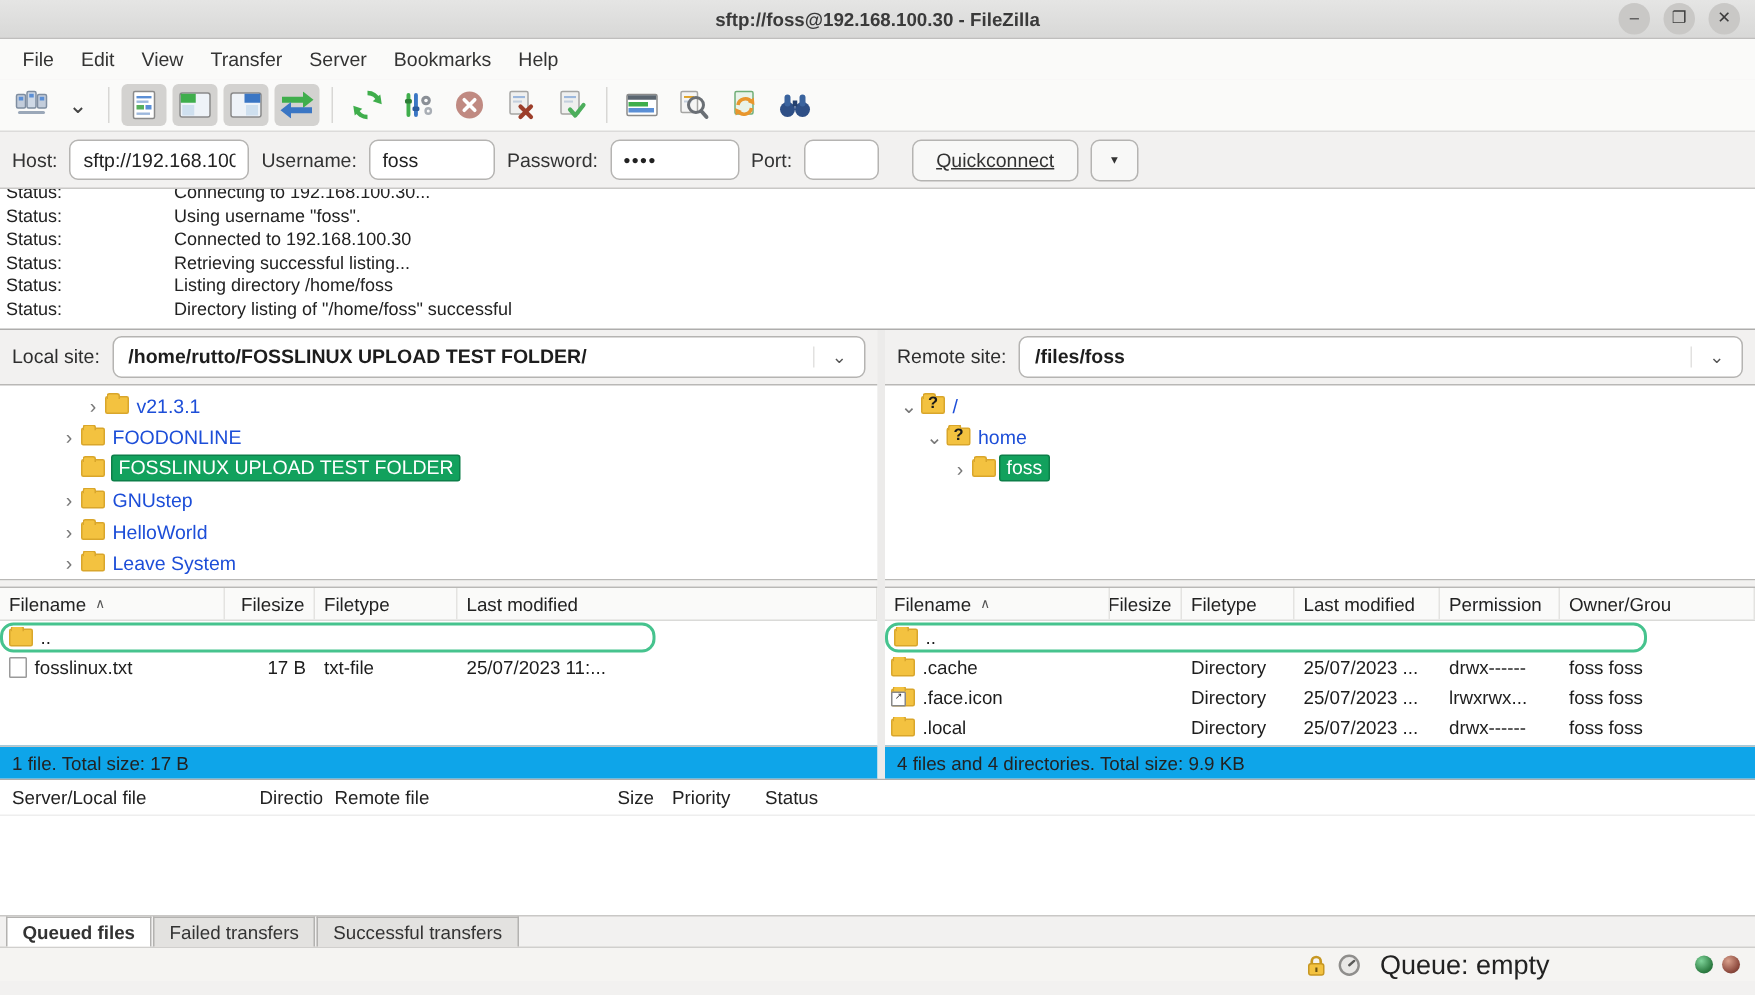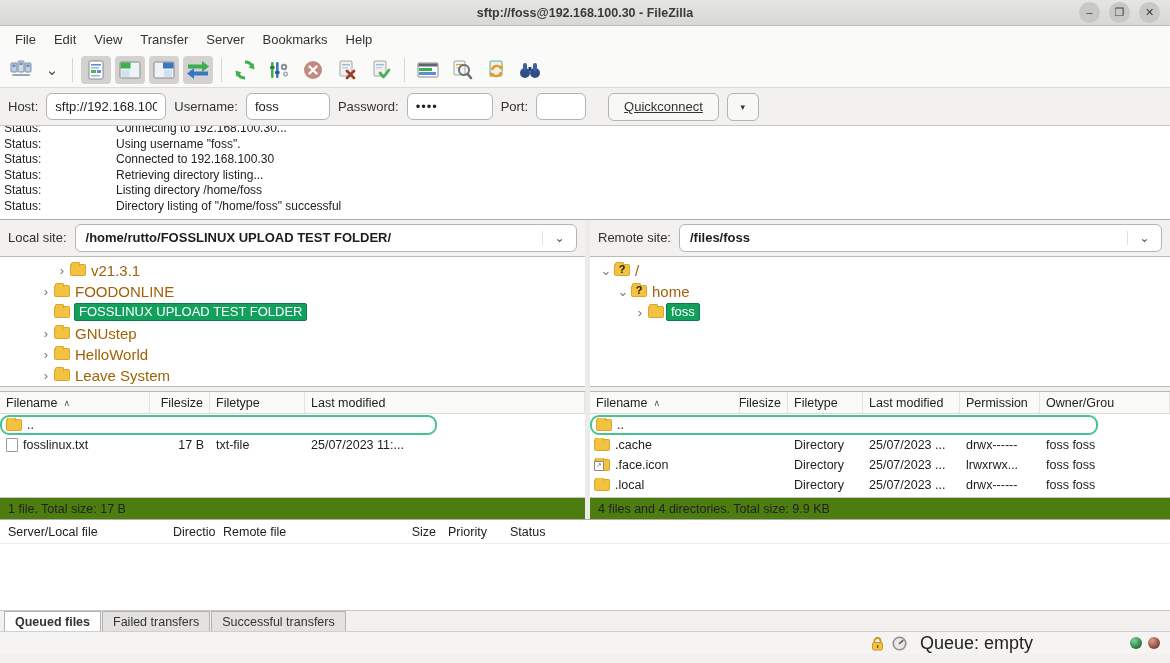--- a/index.html
+++ b/index.html
@@ -54,21 +54,21 @@
   .site-combo { flex:1; height:28px; border:1px solid #b5b4b2; border-radius:6px; background:#fff;
                 display:flex; align-items:center; }
   .site-combo .path { flex:1; padding:0 10px; font-weight:bold; font-size:13px; color:#1d1d1d; white-space:nowrap; overflow:hidden; }
   .site-combo .combo-arrow { width:34px; text-align:center; color:#555; font-size:12px; border-left:1px solid #e2e1e0; }
 
   .tree { height:132px; background:#fff; border-top:1px solid #b9b8b6; border-bottom:1px solid #b9b8b6; overflow:hidden; padding-top:3px; }
   .tree-row { height:21px; display:flex; align-items:center; }
   .expander { width:16px; flex:none; text-align:center; color:#777; font-size:13px; line-height:1; }
   .tr-d1 { padding-left:38px; } .tr-d2 { padding-left:54px; }
   .rtr-d0 { padding-left:8px; } .rtr-d1 { padding-left:25px; } .rtr-d2 { padding-left:42px; }
-  .tree-label { margin-left:5px; font-size:15px; color:#a16207; white-space:nowrap; }
+  .tree-label { margin-left:5px; font-size:13px; color:#1d4ed8; white-space:nowrap; }
   .tree-sel { background:#12a15d; border:1px solid #0c7f49; border-radius:2px; color:#fff; padding:0 4px 1px 4px; margin-left:4px; }
   .tree-sel .tree-label-in { color:#fff; }
 
   
   .folder { position:relative; width:16px; height:12px; flex:none; background:#f3c240; border:1px solid #d9a62b; border-radius:1.5px; }
   .folder::before { content:""; position:absolute; top:-3px; left:0; width:7px; height:3px; background:#f3c240;
                     border:1px solid #d9a62b; border-bottom:none; border-radius:2px 2px 0 0; }
   .folder.q::after { content:"?"; position:absolute; top:-2px; left:0; right:0; text-align:center; font-size:11px; font-weight:bold; color:#1a1a1a; }
   .folder.link::after { content:"\2197"; position:absolute; left:-1px; bottom:-1px; width:8px; height:8px; background:#fff;
                         border:1px solid #888; font-size:6px; line-height:7px; text-align:center; color:#333; border-radius:1px; }
@@ -86,21 +86,21 @@
   .grid-r { grid-template-columns:150px 48px 75px 97px 80px 1fr; }
   .fl-rows-l { height:83px; overflow:hidden; padding-top:1px; }
   .fl-rows-r { height:83px; overflow:hidden; padding-top:1px; }
   .frow { height:20px; display:grid; align-items:center; font-size:12.5px; color:#1d1d1d; }
   .fcell { padding:0 6px; white-space:nowrap; overflow:hidden; }
   .fcell.r { text-align:right; }
   .fcell.name { display:flex; align-items:center; gap:5px; padding-left:4px; }
   .cursor-row { border:2px solid #46c38e; border-radius:9px; }
   .cursor-row.w-l { width:437px; } .cursor-row.w-r { width:508px; }
 
-  .pane-status { height:22px; background:#4d7c0f; border-top:1px solid #c6c5c3; display:flex; align-items:center;
+  .pane-status { height:22px; background:#0ea5e9; border-top:1px solid #c6c5c3; display:flex; align-items:center;
                  padding:0 8px; font-size:12.5px; color:#222; }
 
   
   .queue { height:91px; background:#fff; border-top:1px solid #aeadac; }
   .q-header { height:24px; display:grid; grid-template-columns:165px 50px 180px 45px 62px 1fr; align-items:center;
               font-size:12.5px; color:#222; border-bottom:1px solid #eee; }
   .q-header .hcell { padding:0 8px; white-space:nowrap; overflow:hidden; }
   .q-header .hcell.r { text-align:right; padding-right:4px; }
 
   
@@ -322,21 +322,21 @@
   <div class="log-row">
     <span class="log-label">Status:</span>
     <span class="log-msg">Using username "foss".</span>
   </div>
   <div class="log-row">
     <span class="log-label">Status:</span>
     <span class="log-msg">Connected to 192.168.100.30</span>
   </div>
   <div class="log-row">
     <span class="log-label">Status:</span>
-    <span class="log-msg">Retrieving directory listing...</span>
+    <span class="log-msg">Retrieving successful listing...</span>
   </div>
   <div class="log-row">
     <span class="log-label">Status:</span>
     <span class="log-msg">Listing directory /home/foss</span>
   </div>
   <div class="log-row">
     <span class="log-label">Status:</span>
     <span class="log-msg">Directory listing of "/home/foss" successful</span>
   </div>
 </div>

